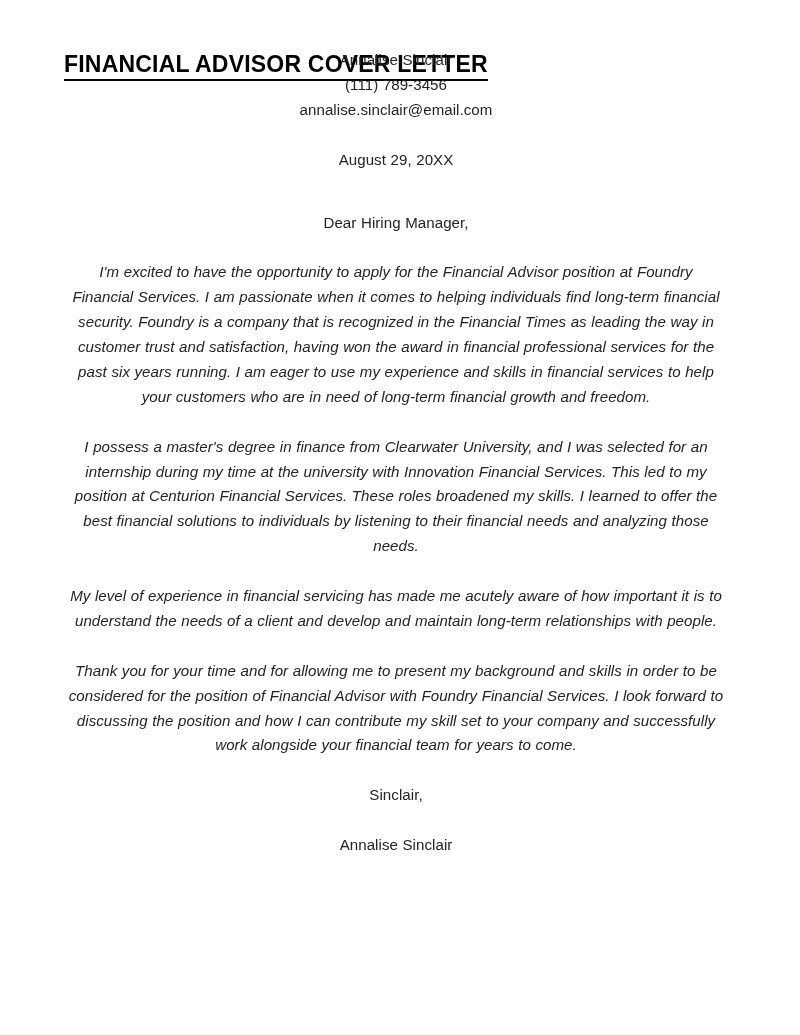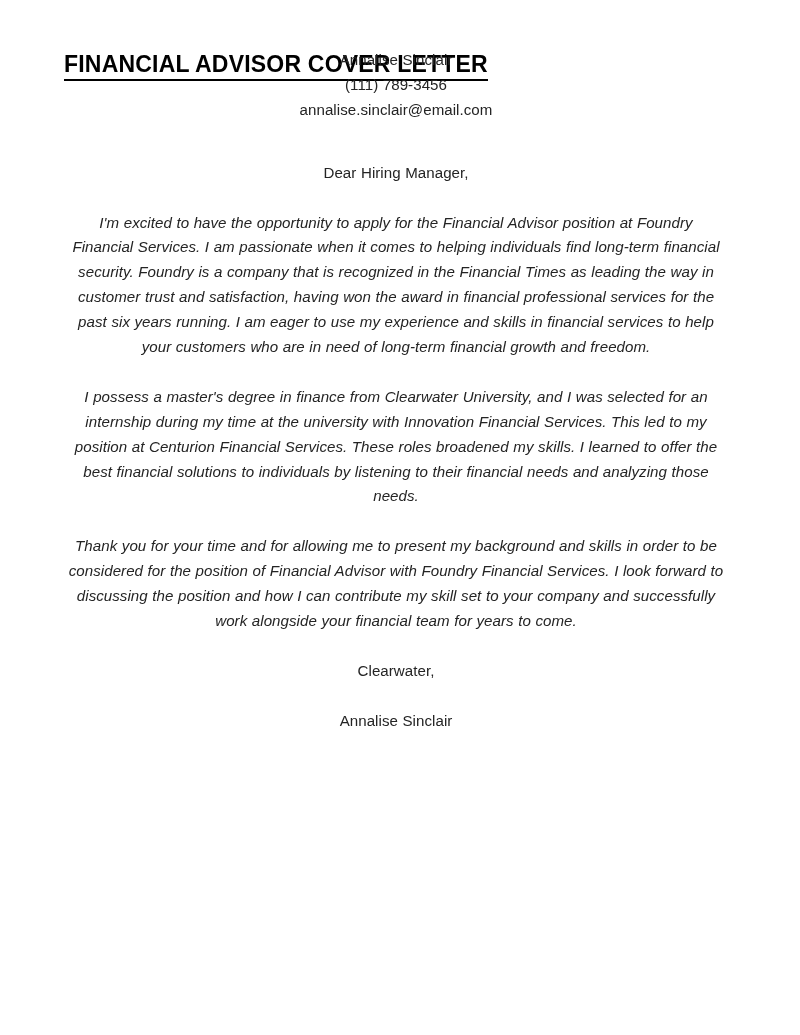--- a/index.html
+++ b/index.html
@@ -88,28 +88,30 @@
   </div>
 
   <div class="letter">
 
     <div class="block contact-block">
       <span class="contact-line">Annalise Sinclair</span>
       <span class="contact-line">(111) 789-3456</span>
       <span class="contact-line">annalise.sinclair@email.com</span>
     </div>
 
+    <div class="block date-block">August 29, 20XX</div>
 
     <div class="block salutation-block">Dear Hiring Manager,</div>
 
     <div class="block para">I'm excited to have the opportunity to apply for the Financial Advisor position at Foundry Financial Services. I am passionate when it comes to helping individuals find long-term financial security. Foundry is a company that is recognized in the Financial Times as leading the way in customer trust and satisfaction, having won the award in financial professional services for the past six years running. I am eager to use my experience and skills in financial services to help your customers who are in need of long-term financial growth and freedom.</div>
 
     <div class="block para">I possess a master's degree in finance from Clearwater University, and I was selected for an internship during my time at the university with Innovation Financial Services. This led to my position at Centurion Financial Services. These roles broadened my skills. I learned to offer the best financial solutions to individuals by listening to their financial needs and analyzing those needs.</div>
 
+    <div class="block para">My level of experience in financial servicing has made me acutely aware of how important it is to understand the needs of a client and develop and maintain long-term relationships with people.</div>
 
     <div class="block para">Thank you for your time and for allowing me to present my background and skills in order to be considered for the position of Financial Advisor with Foundry Financial Services. I look forward to discussing the position and how I can contribute my skill set to your company and successfully work alongside your financial team for years to come.</div>
 
-    <div class="block closing-block">Clearwater,</div>
+    <div class="block closing-block">Sinclair,</div>
 
     <div class="block signature-block">Annalise Sinclair</div>
 
   </div>
 </div>
 
 </body></html>

